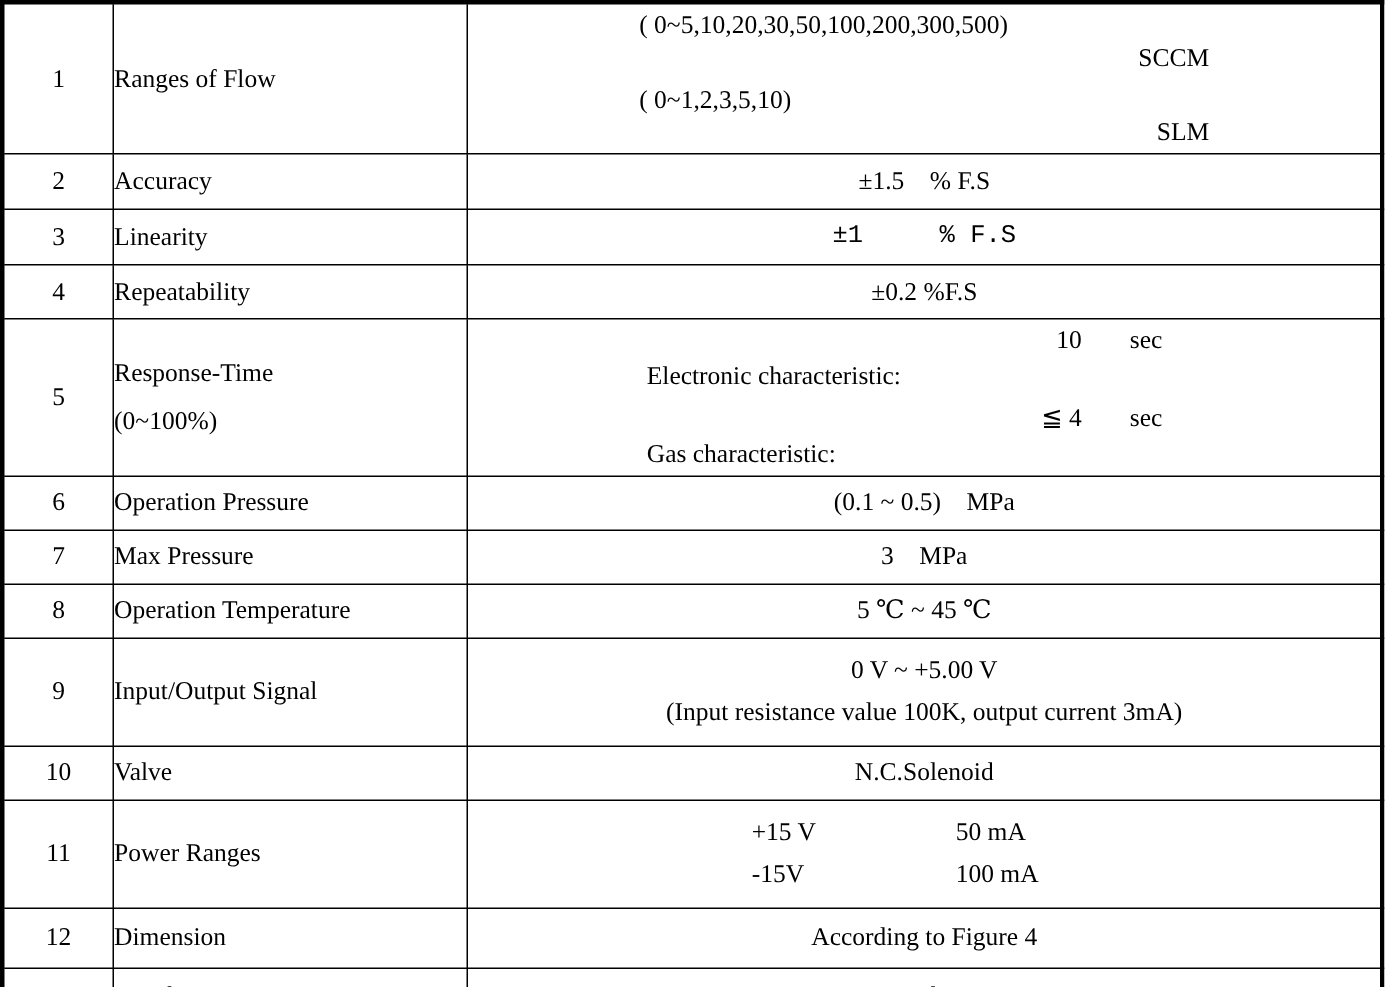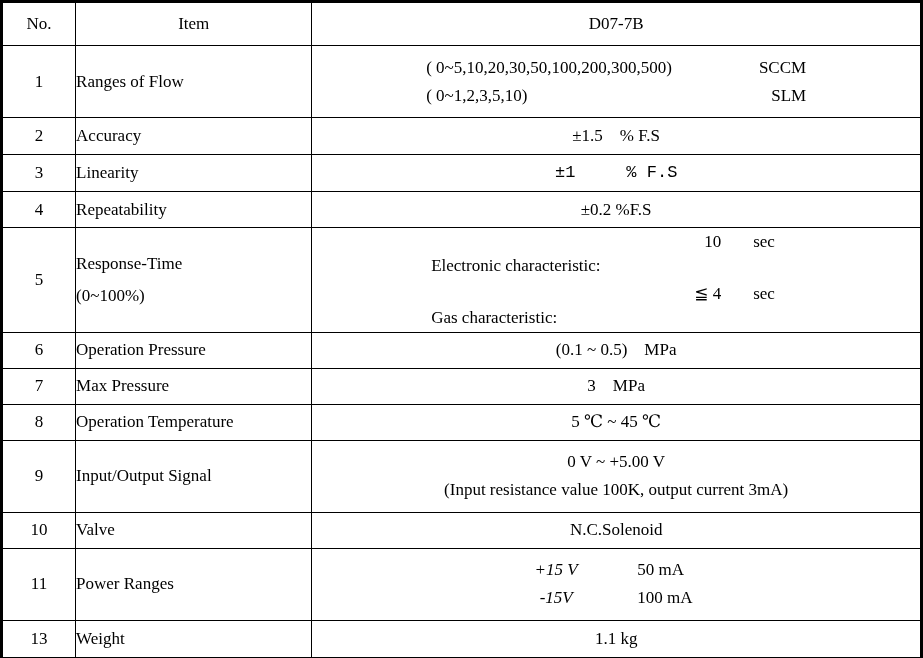--- a/index.html
+++ b/index.html
@@ -72,65 +72,61 @@
     white-space: pre;
     display: block;
     padding: 3px 0;
   }
 
   
   .range-line {
     display: flex;
     width: 380px;
     padding: 3px 0;
+    flex-direction: column;
   }
   .range-line .range-text { flex: 0 0 auto; }
   .range-line .range-unit { margin-left: auto; }
 
   
   .resp-line {
     display: flex;
     width: 370px;
     padding: 3px 0;
   }
   .resp-line .resp-label { flex: 0 0 228px; margin-top: 24px; }
   .resp-line .resp-val   { flex: 0 0 62px; text-align: right; }
   .resp-line .resp-unit  { flex: 0 0 auto; padding-left: 32px; }
 
   
   .pwr-line {
     display: flex;
     width: 230px;
     padding: 3px 0;
   }
-  .pwr-line .pwr-v { flex: 0 0 110px; text-align: center; font-style: italic; }
+  .pwr-line .pwr-v { flex: 0 0 110px; text-align: left; }
   .pwr-line .pwr-i { flex: 0 0 auto; padding-left: 26px; }
 
   .big-text {
     font-size: 22px;
   }
 
   .two-line-stack .line:first-child { padding-bottom: 8px; }
 </style>
 </head>
 <body>
 
 <table id="spec-table">
   <colgroup>
     <col class="col-no">
     <col class="col-item">
     <col class="col-value">
   </colgroup>
   <tbody>
 
-    <tr class="header-row" style="height:44px;">
-      <td class="cell-no">No.</td>
-      <td class="cell-item">Item</td>
-      <td class="cell-value">D07-7B</td>
-    </tr>
 
     <tr style="height:72px;">
       <td class="cell-no">1</td>
       <td class="cell-item">Ranges of Flow</td>
       <td class="cell-value">
         <span class="stack">
           <span class="range-line">
             <span class="range-text">( 0~5,10,20,30,50,100,200,300,500)</span>
             <span class="range-unit">SCCM</span>
           </span>
@@ -229,20 +225,25 @@
             <span class="pwr-i">50 mA</span>
           </span>
           <span class="pwr-line">
             <span class="pwr-v">-15V</span>
             <span class="pwr-i">100 mA</span>
           </span>
         </span>
       </td>
     </tr>
 
+    <tr style="height:40px;">
+      <td class="cell-no">12</td>
+      <td class="cell-item">Dimension</td>
+      <td class="cell-value big-text">According to Figure 4</td>
+    </tr>
 
     <tr style="height:38px;">
       <td class="cell-no">13</td>
       <td class="cell-item">Weight</td>
       <td class="cell-value">1.1 kg</td>
     </tr>
 
   </tbody>
 </table>
 

